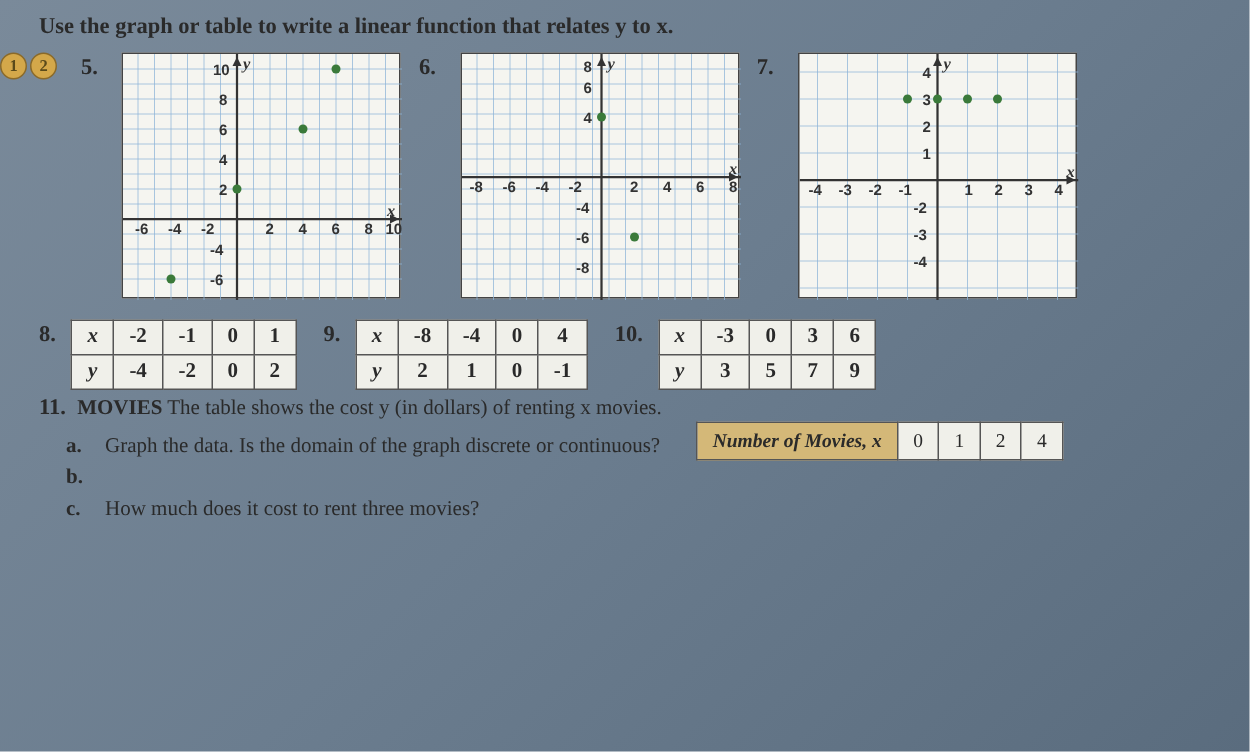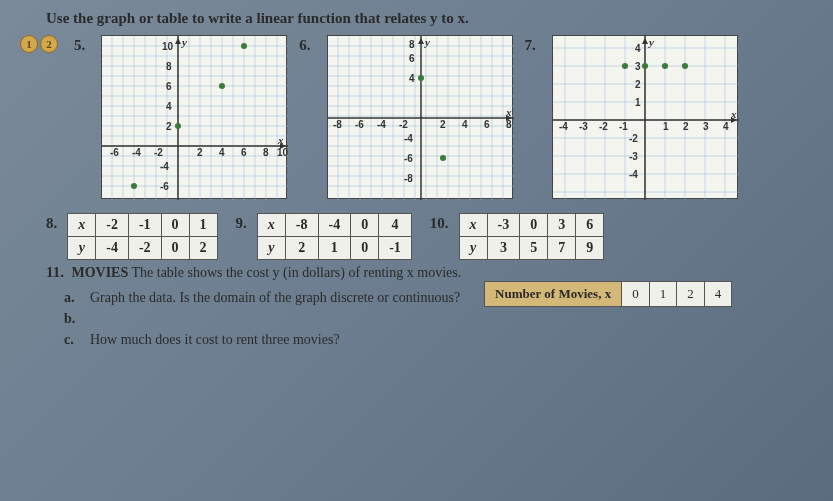--- a/index.html
+++ b/index.html
@@ -1,17 +1,17 @@
 <!DOCTYPE html>
 <html><head>
 <meta charset="utf-8">
 <style>
 *{box-sizing:border-box;margin:0;padding:0}
 body{width:833px;height:501px;background:linear-gradient(135deg,#7a8a9a 0%,#6b7d8f 50%,#5a6c7e 100%);font-family:Georgia,serif;color:#2a2a2a;overflow:hidden;position:relative}
-.page{padding:10px 20px}
+.page{padding:10px 0}
 .instr{font-size:15px;font-weight:bold;margin-bottom:8px;margin-left:26px}
 .row{display:flex;align-items:flex-start;gap:12px}
 .badges{display:flex;gap:2px;margin-right:4px}
 .badge{width:18px;height:18px;border-radius:50%;background:#d4a84a;border:1px solid #8a6a2a;display:flex;align-items:center;justify-content:center;font-size:11px;font-weight:bold;color:#5a4a1a}
 .pnum{font-weight:bold;font-size:15px;margin-right:4px;margin-top:2px}
 .graph{background:#f5f5f0;border:1px solid #444;position:relative;flex-shrink:0}
 .g1{width:186px;height:164px}
 .g2{width:186px;height:164px}
 .g3{width:186px;height:164px}
 .grid line{stroke:#8db4d8;stroke-width:0.5}
@@ -25,21 +25,21 @@
 .dtable td,.dtable th{border:1.5px solid #555;padding:3px 10px;text-align:center;font-size:14px;font-weight:bold;font-style:italic}
 .dtable td{font-style:normal}
 .q11{margin-top:4px;margin-left:26px}
 .q11 .lead{font-size:14px}
 .q11 .lead b{font-weight:bold}
 .subs{margin-top:6px;margin-left:18px;font-size:14px;line-height:1.5}
 .subs .sub{display:flex;gap:8px}
 .subs .lt{font-weight:bold;width:18px}
 .movietbl{border-collapse:collapse;margin-left:14px;background:#f0f0ea}
 .movietbl td,.movietbl th{border:1.5px solid #555;padding:4px 10px;text-align:center;font-size:13px}
-.movietbl th{background:#d4b878;text-align:left;font-weight:bold;}
+.movietbl th{background:#d4b878;text-align:left;font-weight:bold;font-style:italic}
 .q11row{display:flex;align-items:flex-start;gap:10px}
 </style>
 </head>
 <body>
 
 <div class="page">
 <div class="instr">Use the graph or table to write a linear function that relates y to x.</div>
 
 <div class="row">
   <div class="badges">

